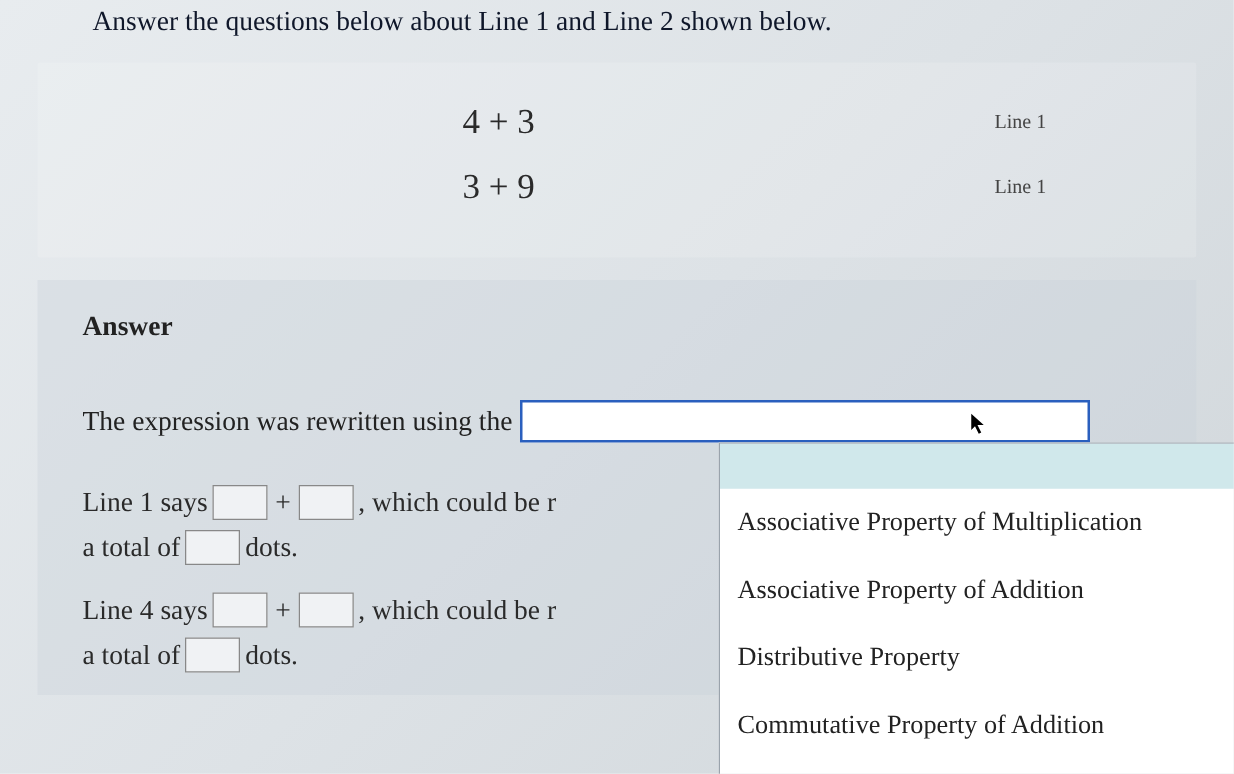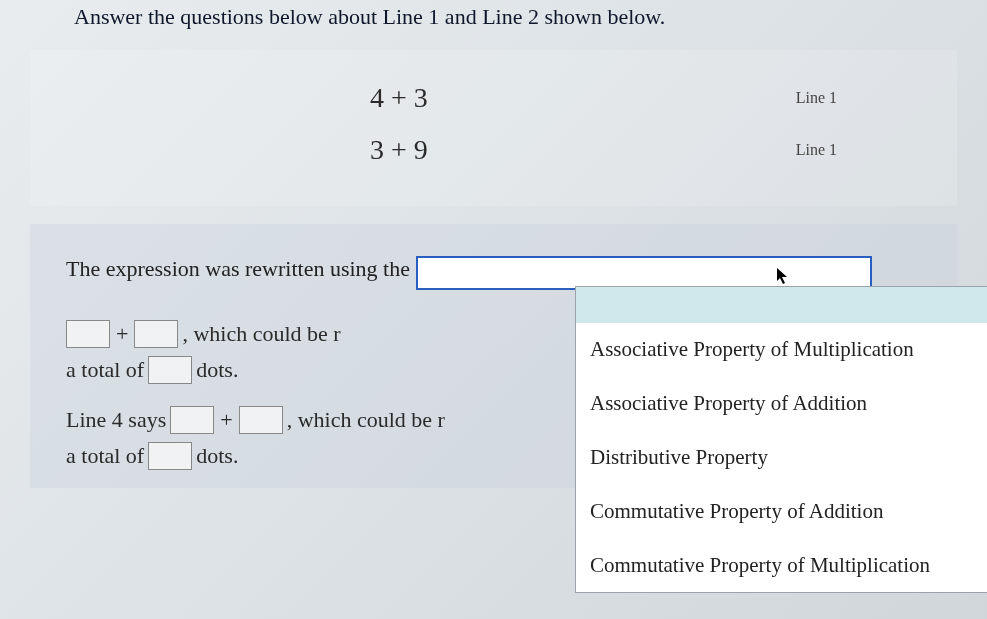--- a/index.html
+++ b/index.html
@@ -43,21 +43,21 @@
       font-weight: bold;
       color: #222;
       margin-bottom: 42px;
     }
     .sentence {
       font-size: 22px;
       color: #222;
       line-height: 1.9;
       display: flex;
       flex-wrap: wrap;
-      align-items: flex-end;
+      align-items: center;
       gap: 6px;
       margin-bottom: 18px;
       position: relative;
     }
     .input-box {
       width: 44px;
       height: 28px;
       border: 1px solid #888;
       background: #f0f2f4;
       display: inline-block;
@@ -123,20 +123,21 @@
       <span class="eq">4 + 3</span>
       <span class="eq-label">Line 1</span>
     </div>
     <div class="eq-row">
       <span class="eq">3 + 9</span>
       <span class="eq-label">Line 1</span>
     </div>
   </div>
 
   <div class="answer-section">
+    <div class="answer-title">Answer</div>
 
     <div class="sentence rewritten-row">
       <span>The expression was rewritten using the</span>
       <span class="dropdown-trigger">
         <span class="cursor-icon">
           <svg width="14" height="18" viewBox="0 0 14 18">
               <path d="M1 1 L1 14 L4 11 L7 17 L9 16 L6 10 L11 10 Z" fill="#000"></path>
             </svg>
         </span>
       </span>
@@ -146,20 +147,21 @@
         <div class="dropdown-item">Associative Property of Multiplication</div>
         <div class="dropdown-item">Associative Property of Addition</div>
         <div class="dropdown-item">Distributive Property</div>
         <div class="dropdown-item">Commutative Property of Addition</div>
         <div class="dropdown-item">Commutative Property of Multiplication</div>
       </div>
     </div>
 
     <div class="sentence-group">
       <div class="line-sentence">
+        <span>Line 1 says</span>
         <span class="input-box"></span>
         <span class="plus">+</span>
         <span class="input-box"></span>
         <span>, which could be r</span>
       </div>
       <div class="line-sentence">
         <span>a total of</span>
         <span class="input-box"></span>
         <span>dots.</span>
       </div>

